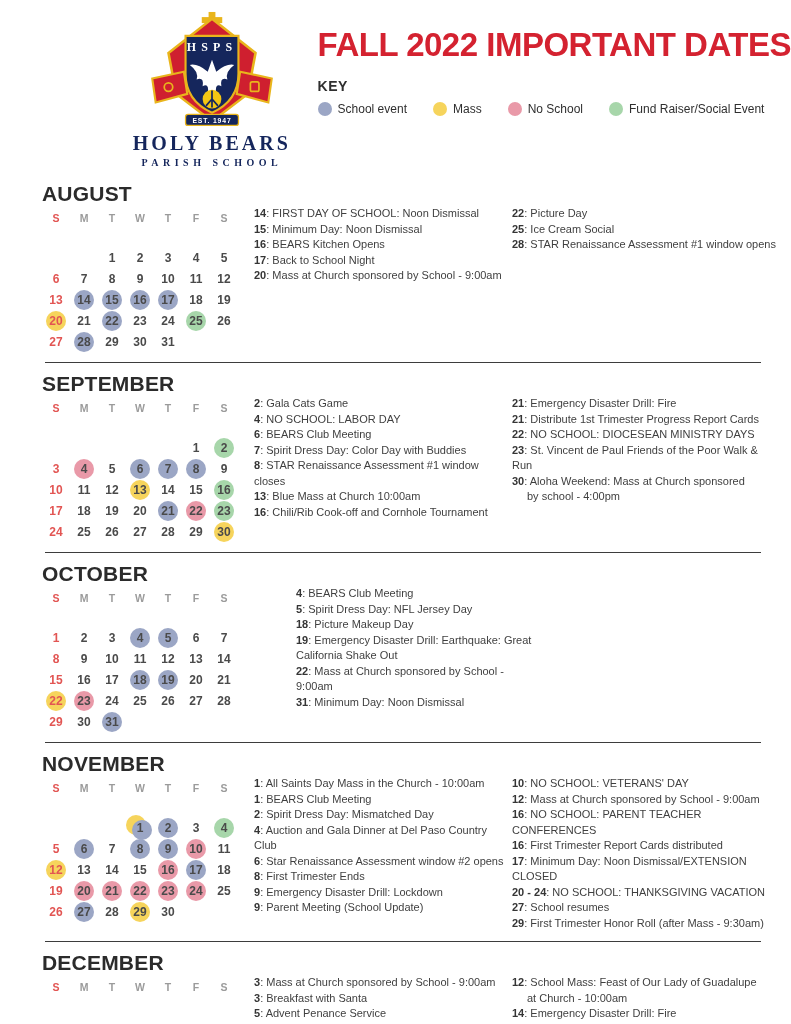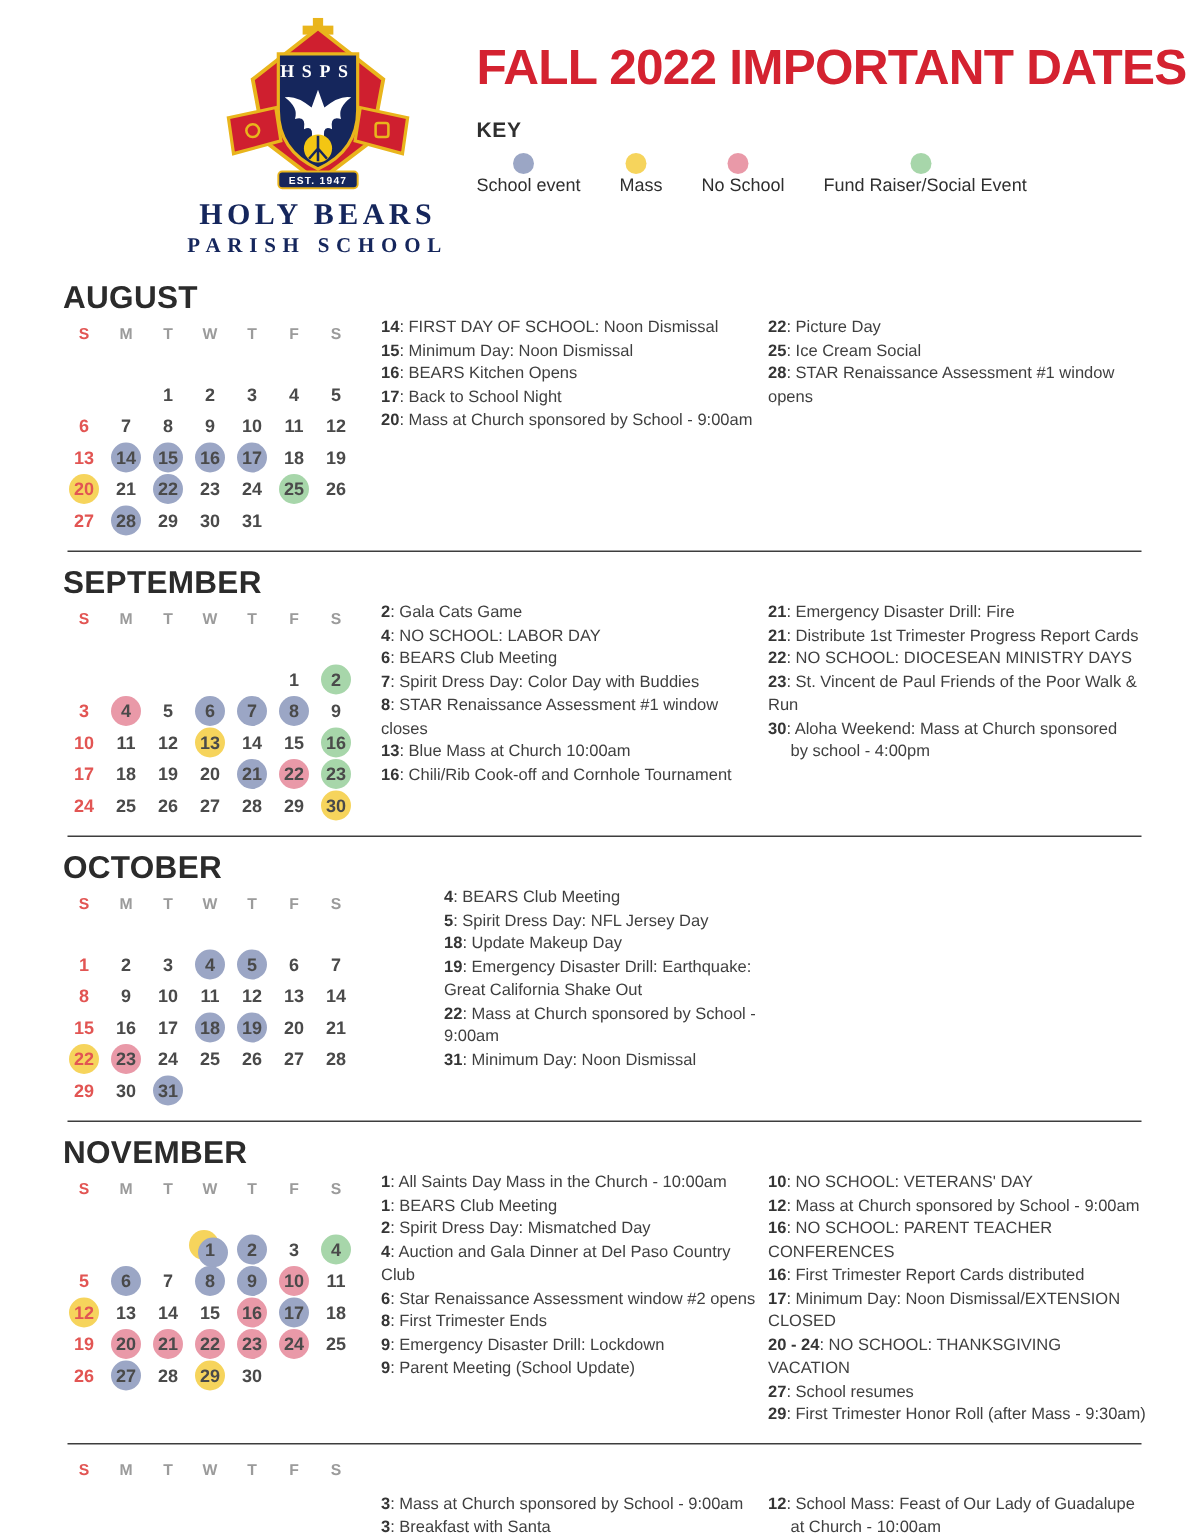--- a/index.html
+++ b/index.html
@@ -12,35 +12,35 @@
   
   .header { display:flex; padding:10px 0 0 74px;margin-left:44px; }
   .logo { width:188px; text-align:center; }
   .logo svg { display:block; margin:0 auto; }
   .logo-name {
     font-family:"Liberation Serif", serif; font-weight:bold;
     font-size:20px; letter-spacing:3px; color:var(--navy); margin-top:2px; white-space:nowrap;
   }
   .logo-sub {
     font-family:"Liberation Serif", serif; font-weight:bold;
-    font-size:14px; letter-spacing:4.5px; color:var(--navy); margin-top:2px; white-space:nowrap;
+    font-size:10px; letter-spacing:4.5px; color:var(--navy); margin-top:2px; white-space:nowrap;
   }
   .head-right { padding:16px 0 0 12px; }
   .title {
     font-size:33px; font-weight:bold; letter-spacing:-0.5px;
     color:var(--c-title); white-space:nowrap;
   }
   .key-label { font-size:14px; font-weight:bold; color:#2f2f2f; margin-top:14px; letter-spacing:0.5px; }
   .legend { display:flex; align-items:center; margin-top:8px; }
-  .legend-item { display:flex; align-items:center; margin-right:26px;flex-direction:column; }
+  .legend-item { display:flex; align-items:center; margin-right:26px; }
   .legend-dot { width:14px; height:14px; border-radius:50%; margin-right:6px; flex:none; }
   .legend-label { font-size:12px; color:#2f2f2f; white-space:nowrap; }
   
   #months { margin-top:14px; }
-  .month { display:flex; padding:0 26px 0 42px; }
+  .month { display:flex; padding:0 10px 0 42px; }
   .cal-wrap { width:212px; flex:none; }
   .month-title { font-size:21px; font-weight:bold; color:#2b2b2b; margin-bottom:4px; letter-spacing:0.2px; }
   .cal-grid { display:grid; grid-template-columns:repeat(7,28px); }
   .cal-cell {
     height:21px; position:relative; display:flex; align-items:center; justify-content:center;
     font-size:12px; font-weight:bold; color:#4a4a4a;
   }
   .cal-cell.hdr { height:16px; font-size:10.5px; color:#9b9b9b; }
   .cal-cell.sun { color:var(--c-sun); }
   .num { position:relative; z-index:1; }
@@ -520,21 +520,21 @@
           </div>
           <div class="cal-cell"></div>
           <div class="cal-cell"></div>
           <div class="cal-cell"></div>
           <div class="cal-cell"></div>
         </div>
       </div>
       <div class="ev-col c1 wide">
         <div class="ev-line"><span class="ev-day">4</span><span class="ev-text">: BEARS Club Meeting</span></div>
         <div class="ev-line"><span class="ev-day">5</span><span class="ev-text">: Spirit Dress Day: NFL Jersey Day</span></div>
-        <div class="ev-line"><span class="ev-day">18</span><span class="ev-text">: Update Makeup Day</span></div>
+        <div class="ev-line"><span class="ev-day">18</span><span class="ev-text">: Picture Makeup Day</span></div>
         <div class="ev-line"><span class="ev-day">19</span><span class="ev-text">: Emergency Disaster Drill: Earthquake: Great California Shake Out</span></div>
         <div class="ev-line"><span class="ev-day">22</span><span class="ev-text">: Mass at Church sponsored by School - 9:00am</span></div>
         <div class="ev-line"><span class="ev-day">31</span><span class="ev-text">: Minimum Day: Noon Dismissal</span></div>
       </div>
       <div class="ev-col c2"></div>
     </section>
     <hr class="divider">
     <section class="month">
       <div class="cal-wrap">
         <div class="month-title">NOVEMBER</div>
@@ -685,20 +685,21 @@
         <div class="ev-line"><span class="ev-day">16</span><span class="ev-text">: First Trimester Report Cards distributed</span></div>
         <div class="ev-line"><span class="ev-day">17</span><span class="ev-text">: Minimum Day: Noon Dismissal/EXTENSION CLOSED</span></div>
         <div class="ev-line"><span class="ev-day">20 - 24</span><span class="ev-text">: NO SCHOOL: THANKSGIVING VACATION</span></div>
         <div class="ev-line"><span class="ev-day">27</span><span class="ev-text">: School resumes</span></div>
         <div class="ev-line"><span class="ev-day">29</span><span class="ev-text">: First Trimester Honor Roll (after Mass - 9:30am)</span></div>
       </div>
     </section>
     <hr class="divider">
     <section class="month">
       <div class="cal-wrap">
+        <div class="month-title">DECEMBER</div>
         <div class="cal-grid">
           <div class="cal-cell hdr sun">S</div>
           <div class="cal-cell hdr">M</div>
           <div class="cal-cell hdr">T</div>
           <div class="cal-cell hdr">W</div>
           <div class="cal-cell hdr">T</div>
           <div class="cal-cell hdr">F</div>
           <div class="cal-cell hdr">S</div>
           <div class="cal-cell sun"></div>
           <div class="cal-cell"></div>

